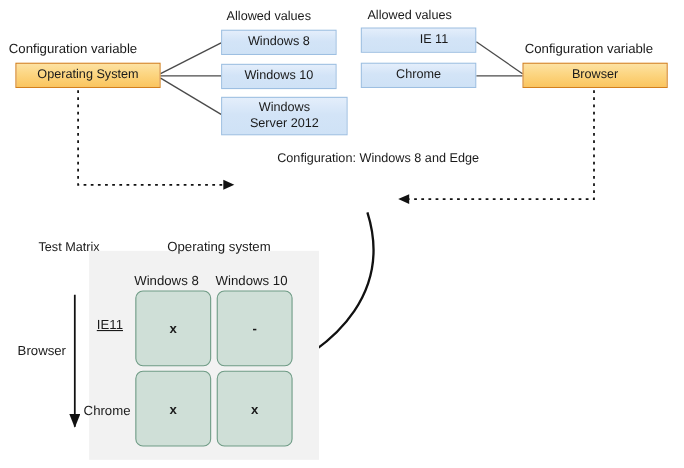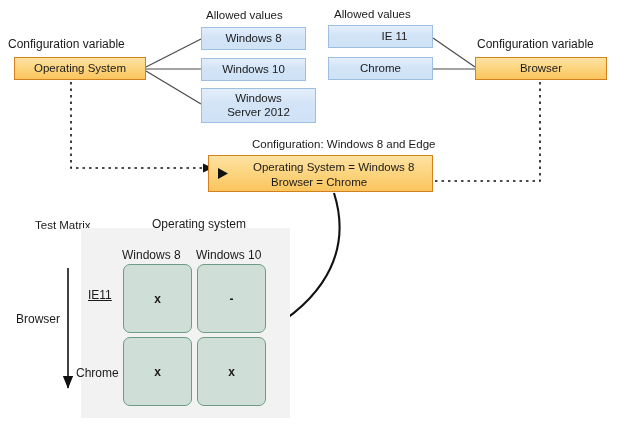--- a/index.html
+++ b/index.html
@@ -88,27 +88,20 @@
   <div class="lbl lbl-bold" style="left:334px;top:8px;">Allowed values</div>
 
   <div class="vbox blue" style="left:328px;top:25px;width:105px;height:23px;padding-left:28px;">IE 11</div>
   <div class="vbox blue" style="left:328px;top:57px;width:105px;height:23px;">Chrome</div>
 
   <div class="lbl" style="left:477px;top:37px;">Configuration variable</div>
   <div class="vbox orange" style="left:475px;top:57px;width:132px;height:23px;">Browser</div>
 
   <div class="lbl lbl-bold" style="left:204px;top:138px;margin-left:48px;">Configuration: Windows 8 and Edge</div>
 
-  <div class="cfgbox" style="left:208px;top:155px;width:225px;height:37px;">
-    <svg style="position:absolute;left:8px;top:11px;" width="12" height="13" viewBox="0 0 12 13">
-      <polygon points="1,1 11,6.5 1,12" fill="#111"></polygon>
-    </svg>
-    <span class="cfg-line" style="left:44px;top:5px;">Operating System = Windows 8</span>
-    <span class="cfg-line" style="left:62px;top:20px;">Browser = Chrome</span>
-  </div>
 
   <div class="lbl lbl-bold" style="left:35px;top:219px;">Test Matrix</div>
 
   <div class="matrix-panel" style="left:81px;top:228px;width:209px;height:190px;"></div>
 
   <div class="lbl" style="left:152px;top:217px;">Operating system</div>
   <div class="lbl" style="left:16px;top:312px;">Browser</div>
 
   <div class="lbl" style="left:122px;top:248px;">Windows 8</div>
   <div class="lbl" style="left:196px;top:248px;">Windows 10</div>

